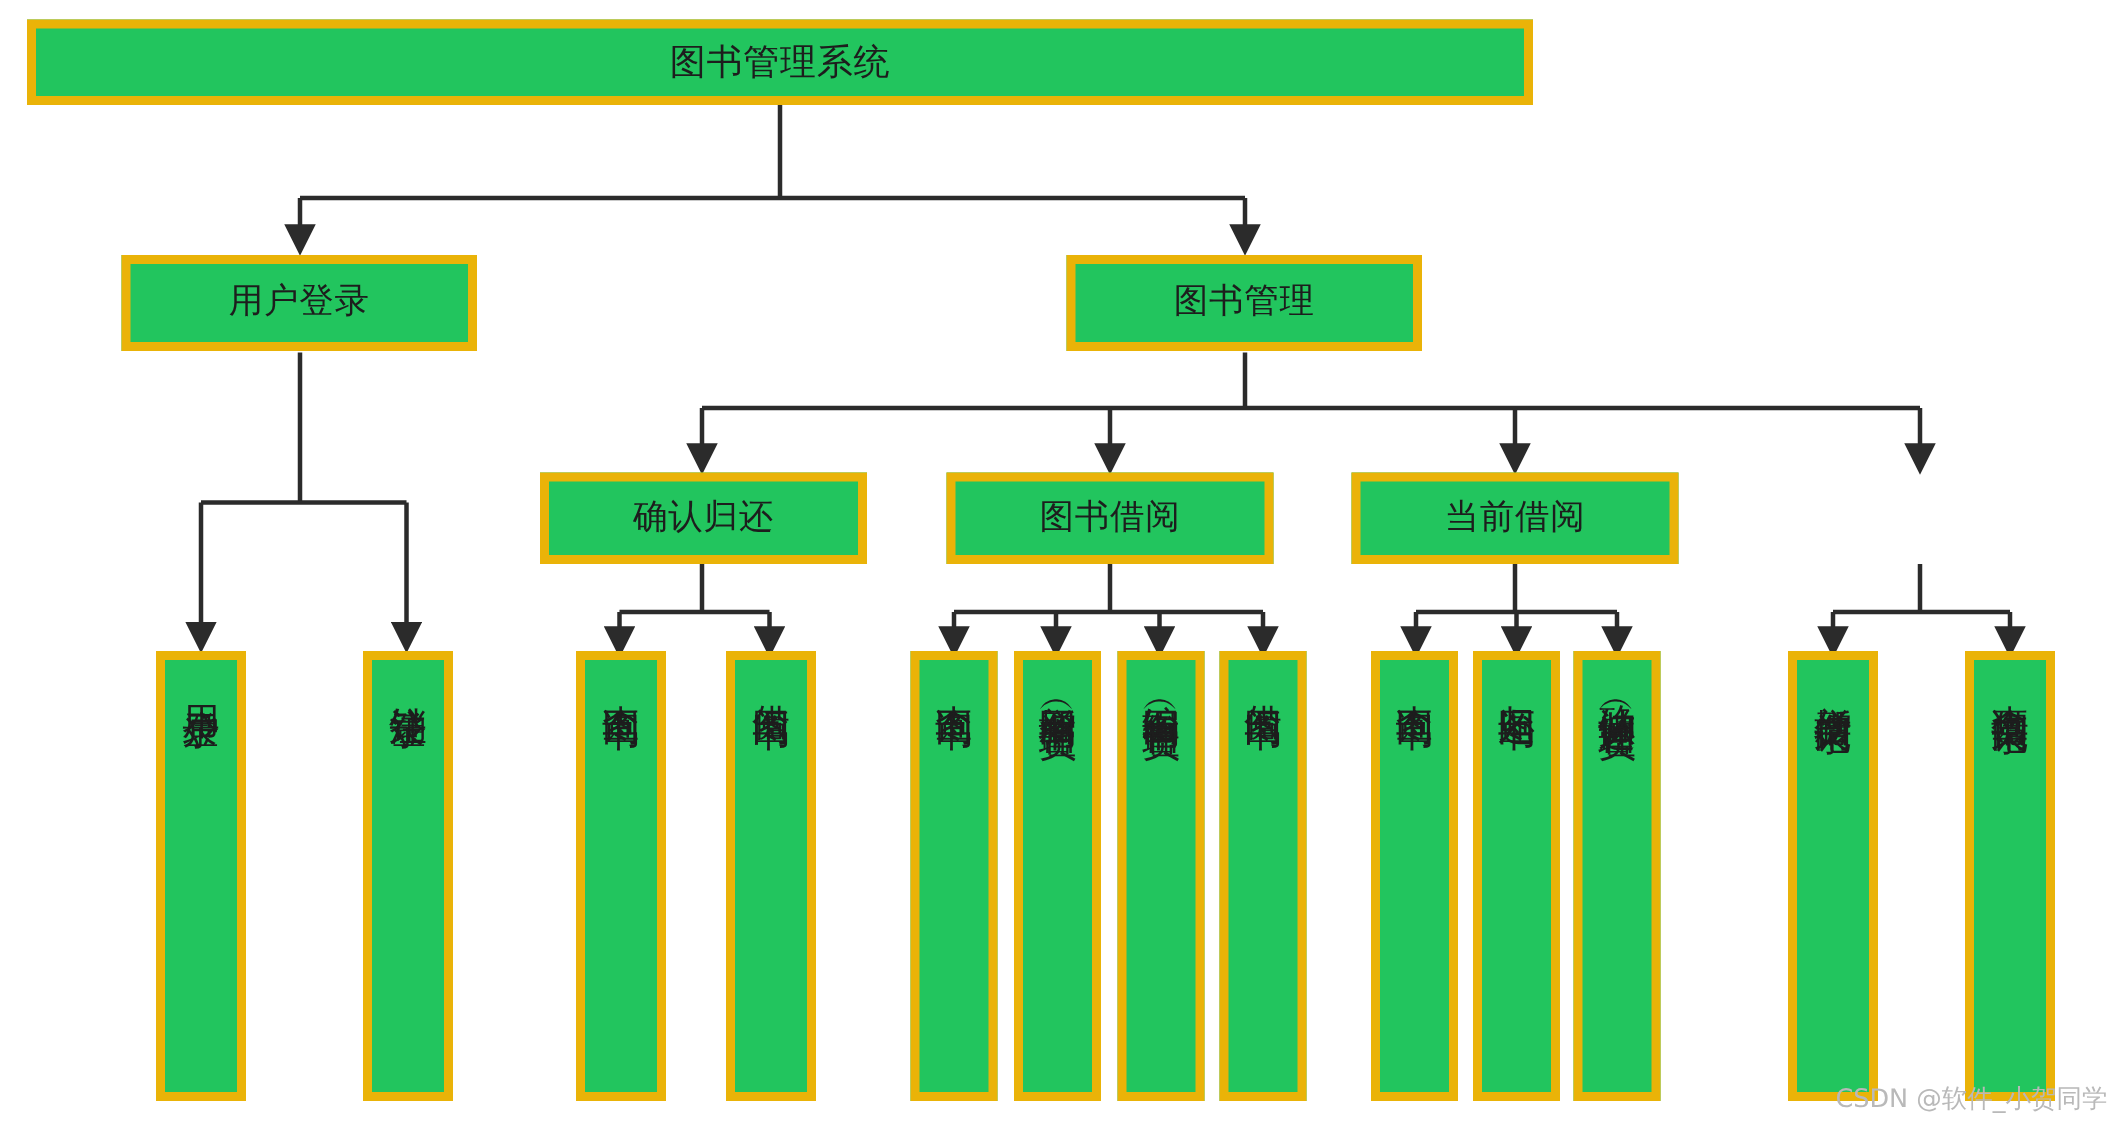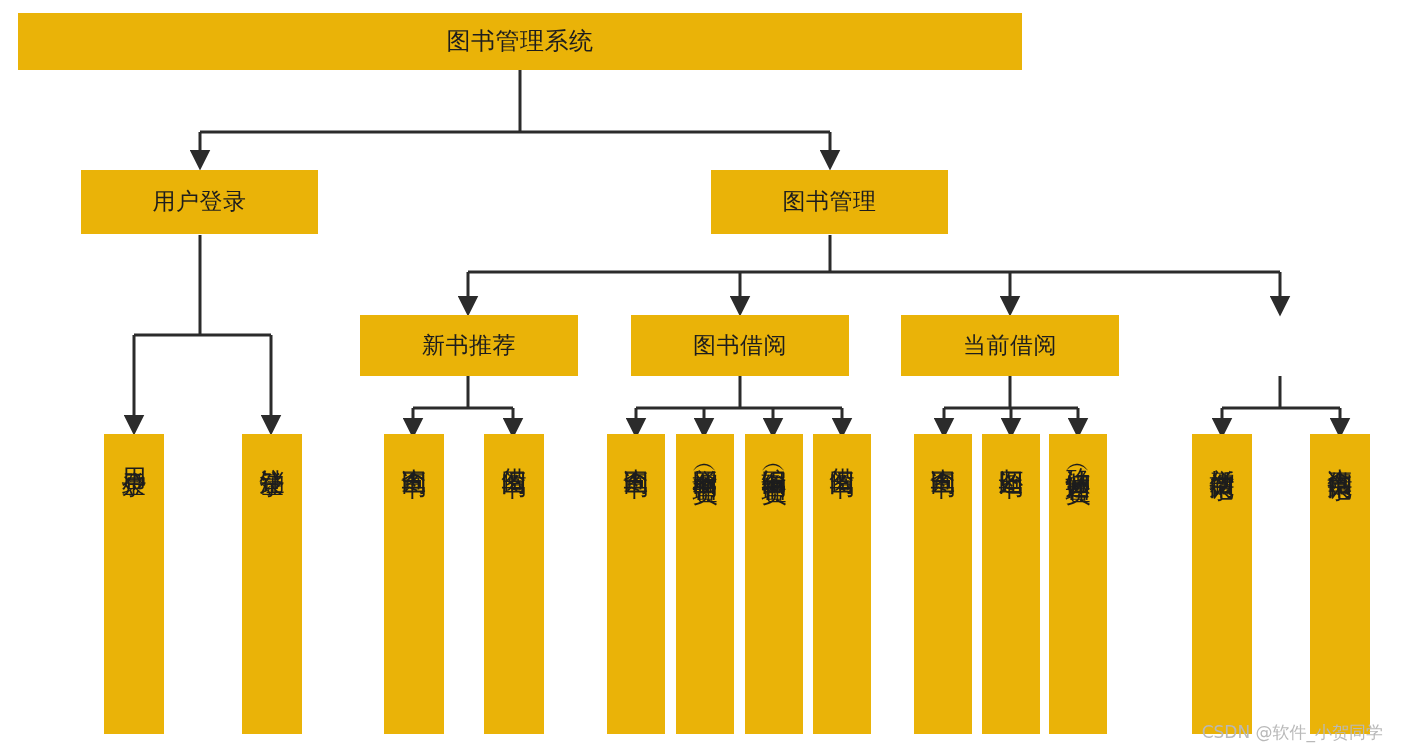--- a/index.html
+++ b/index.html
@@ -22,22 +22,22 @@
     position: absolute;
     left: 0;
     top: 0;
     width: 1405px;
     height: 747px;
     pointer-events: none;
   }
   .node {
     position: absolute;
     box-sizing: border-box;
-    background: #eab308;
-    border: 4px solid #eab308;
+    background: #22c55e;
+    border: 6px solid #eab308;
     display: flex;
     align-items: center;
     justify-content: center;
     color: #1a1a1a;
     z-index: 2;
   }
   .node-label {
     display: block;
     text-align: center;
     line-height: 1.18;
@@ -61,21 +61,21 @@
   .node.vertical .node-label {
     writing-mode: vertical-rl;
     text-orientation: upright;
     font-size: 25px;
     letter-spacing: 2px;
     line-height: 1.0;
     white-space: nowrap;
   }
   #watermark {
     position: absolute;
-    right: 22px;
+    right: 0;
     bottom: 3px;
     font-size: 17px;
     color: #b9b9b9;
     white-space: nowrap;
     z-index: 5;
     font-family: "DejaVu Sans", "Liberation Sans", sans-serif;
     margin-left: 21px;
   }
 </style>
 </head>
@@ -139,21 +139,21 @@
 
   <div class="node horizontal" style="left:81px; top:170px; width:237px; height:64px;">
     <span class="node-label">用户登录</span>
   </div>
 
   <div class="node horizontal" style="left:711px; top:170px; width:237px; height:64px;align-items:center;">
     <span class="node-label">图书管理</span>
   </div>
 
   <div class="node horizontal" style="left:360px; top:315px; width:218px; height:61px;">
-    <span class="node-label">新书推荐</span>
+    <span class="node-label">确认归还</span>
   </div>
 
   <div class="node horizontal" style="left:901px; top:315px; width:218px; height:61px;">
     <span class="node-label">当前借阅</span>
   </div>
 
   <div class="node horizontal" style="left:631px; top:315px; width:218px; height:61px;">
     <span class="node-label">图书借阅</span>
   </div>
 

